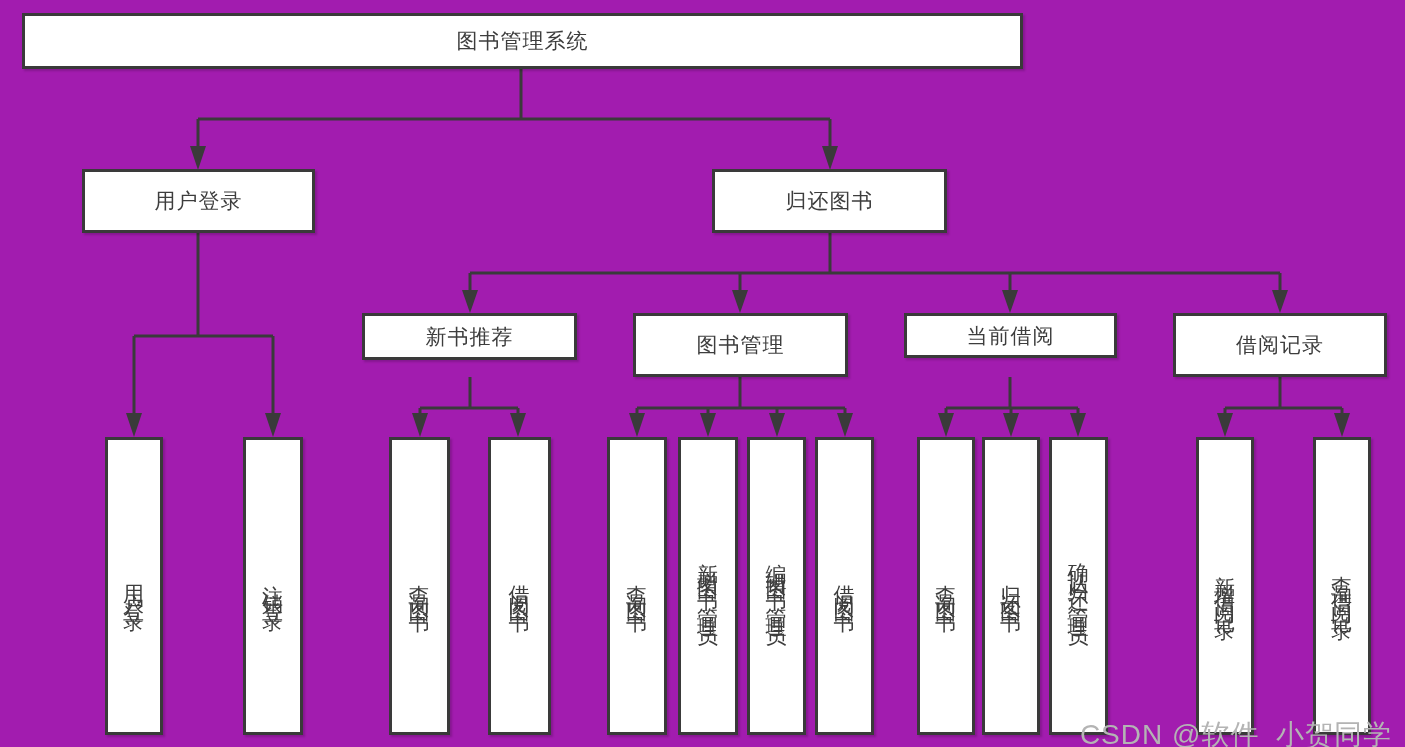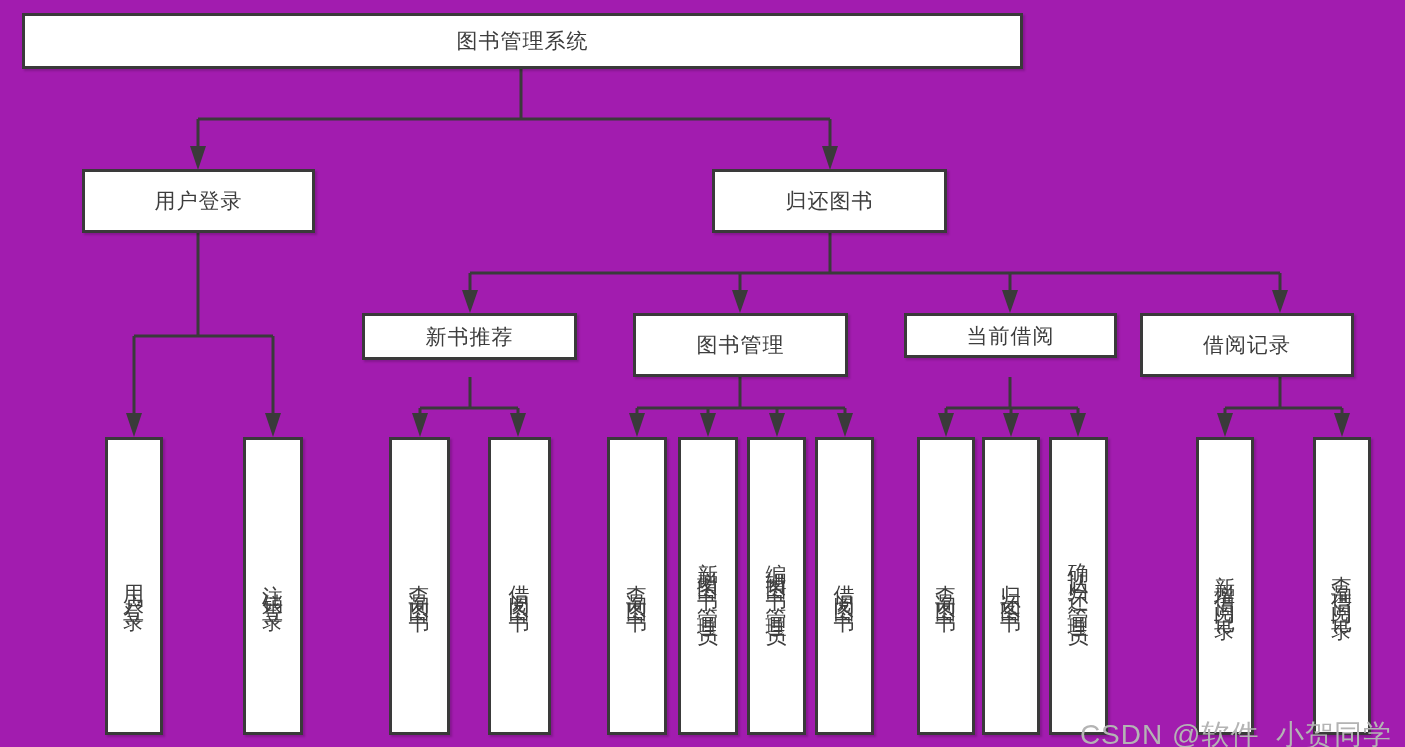--- a/index.html
+++ b/index.html
@@ -94,21 +94,21 @@
 
   <div class="box hbox" style="left:362px;top:313px;width:215px;height:47px">
     <span>新书推荐</span>
   </div>
   <div class="box hbox" style="left:633px;top:313px;width:215px;height:64px">
     <span>图书管理</span>
   </div>
   <div class="box hbox" style="left:904px;top:313px;width:213px;height:45px">
     <span>当前借阅</span>
   </div>
-  <div class="box hbox" style="left:1140px;top:313px;width:214px;height:64px">
+  <div class="box hbox" style="left:1173px;top:313px;width:214px;height:64px">
     <span>借阅记录</span>
   </div>
 
   <div class="box vbox" style="left:105px;width:58px">
     <span>用户登录</span>
   </div>
   <div class="box vbox" style="left:243px;width:60px">
     <span>注销登录</span>
   </div>
 

